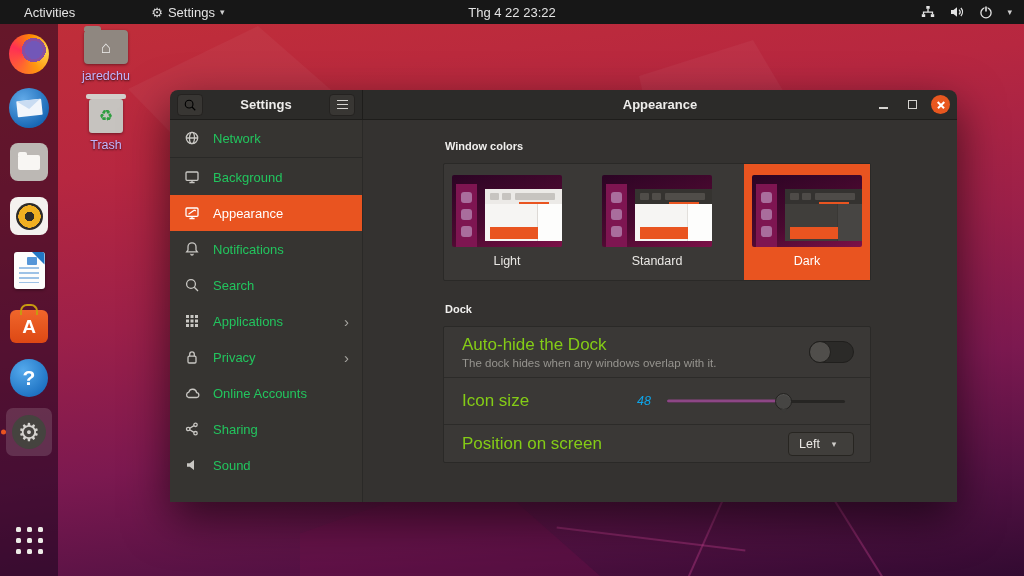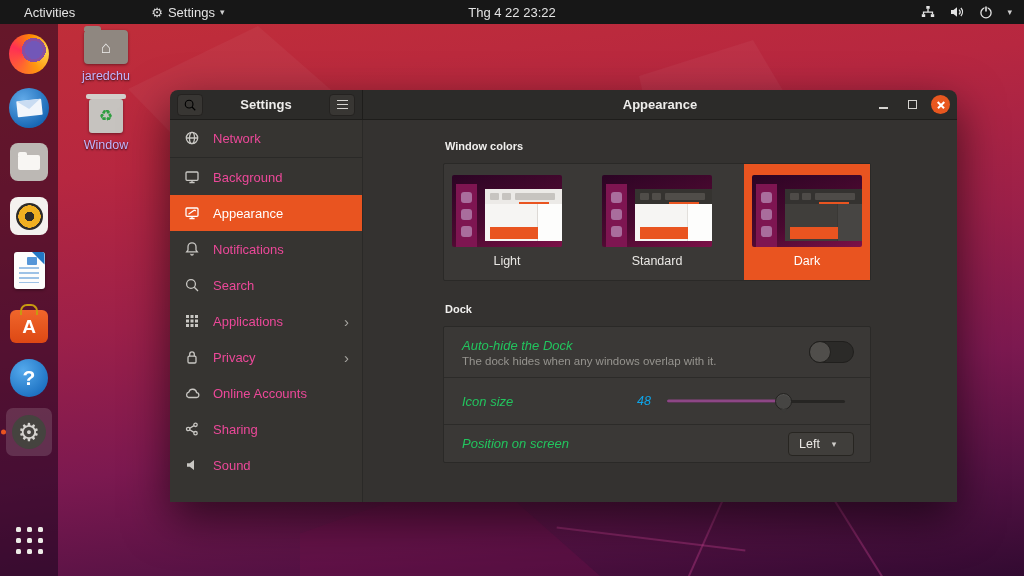--- a/index.html
+++ b/index.html
@@ -93,21 +93,21 @@
   .wc-max span { width:9px; height:9px; border:1.4px solid #d6d4d0; }
   .wc-close { width:19px; height:19px; border-radius:50%; background:#e8571f; position:relative; }
   .wc-close::before,.wc-close::after { content:""; position:absolute; left:50%; top:50%; width:9px; height:1.6px; background:#fff; }
   .wc-close::before { transform:translate(-50%,-50%) rotate(45deg); }
   .wc-close::after { transform:translate(-50%,-50%) rotate(-45deg); }
 
   .win-body { flex:1; display:flex; min-height:0; }
   .sidebar { width:193px; flex:0 0 193px; background:#363431; overflow:hidden; border-right:1px solid #2a2927; }
   .side-item { height:36px; display:flex; align-items:center; padding-left:13px; gap:13px; cursor:pointer; color:#c9c7c3; }
   .side-item.selected { background:#e95420; color:#fff; }
-  .side-label { font-size:13px; color:#ec4899; }
+  .side-label { font-size:13px; color:#22c55e; }
   .side-item.selected .side-label { color:#fff; }
   .side-icon { width:17px; display:flex; justify-content:center; }
   .side-chevron { margin-left:auto; margin-right:13px; color:#a8a6a2; font-size:15px; line-height:1; }
   .side-sep { height:1px; background:#2a2927; margin:1px 0; }
 
   .main { flex:1; background:#343230; padding:20px 86px 0 80px; overflow:hidden; }
   .section-h { font-size:11px; font-weight:bold; color:#f1f0ee; margin:0 0 11px 2px; }
 
   .card { background:#3a3836; border:1px solid #2a2927; border-radius:2px; }
   .themes-card { height:118px; display:flex;gap:24px; }
@@ -132,21 +132,21 @@
   .pv.light { --tb:#eceae7; --tbel:#c7c4c0; --body:#f6f5f3; --col:#fdfdfc; --colb:#ddd9d5; }
   .pv.standard { --tb:#353330; --tbel:#504d49; --body:#f6f5f3; --col:#fdfdfc; --colb:#e2dfdb; }
   .pv.dark { --tb:#343230; --tbel:#4e4b48; --body:#403e3b; --col:#474543; --colb:#3a3835; }
 
   .dock-card { margin-top:0; }
   .dock-row { display:flex; align-items:center; padding:0 16px 0 18px; }
   .row-autohide { height:50px; }
   .row-iconsize { height:47px; border-top:1px solid #2c2b29; }
   .row-position { height:38px; border-top:1px solid #2c2b29; }
   .ah-text { display:flex; flex-direction:column; gap:2px; }
-  .row-title { font-size:13px; color:#22c55e;font-style:italic; }
+  .row-title { font-size:17px; color:#84cc16; }
   .row-sub { font-size:11.5px; color:#96948f; }
   .toggle { margin-left:auto; width:45px; height:22px; border-radius:11px; background:#2b2a28; border:1px solid #201f1d; position:relative; cursor:pointer; }
   .toggle-knob { position:absolute; left:-1px; top:-1px; width:22px; height:22px; border-radius:50%; background:#504e4b; border:1px solid #201f1d; }
   .size-value { margin-left:auto; font-size:12.5px; color:#0ea5e9;font-style:italic; }
   .slider { width:178px; height:18px; margin-left:16px; margin-right:9px; position:relative; display:flex; align-items:center; cursor:pointer; }
   .slider-track { width:100%; height:3px; border-radius:2px; background:#262523; }
   .slider-fill { position:absolute; left:0; top:50%; transform:translateY(-50%); height:3px; border-radius:2px; background:#8d4786; }
   .slider-handle { position:absolute; right:-8px; top:50%; transform:translateY(-50%); width:17px; height:17px; border-radius:50%;
     background:#464543; border:1px solid #232220; box-shadow:inset 0 1px 0 rgba(255,255,255,.07); }
   .slider-handle::after { content:""; position:absolute; left:50%; bottom:-4px; transform:translateX(-50%);
@@ -259,21 +259,21 @@
     <div class="desk-icon">
       <div class="folder-home">
           <span class="home-glyph">⌂</span>
         </div>
       <div class="desk-label">jaredchu</div>
     </div>
     <div class="desk-icon">
       <div class="trash-body">
           <span class="recycle-glyph">♻</span>
         </div>
-      <div class="desk-label">Window</div>
+      <div class="desk-label">Trash</div>
     </div>
   </div>
 
   <div class="window">
     <div class="titlebar">
       <div class="titlebar-left">
         <div class="hb-btn">
           <svg class="mini" width="14" height="14" viewBox="0 0 16 16">
               <circle cx="7" cy="7" r="4.4"></circle>
               <path d="M10.3 10.3L14 14"></path>

